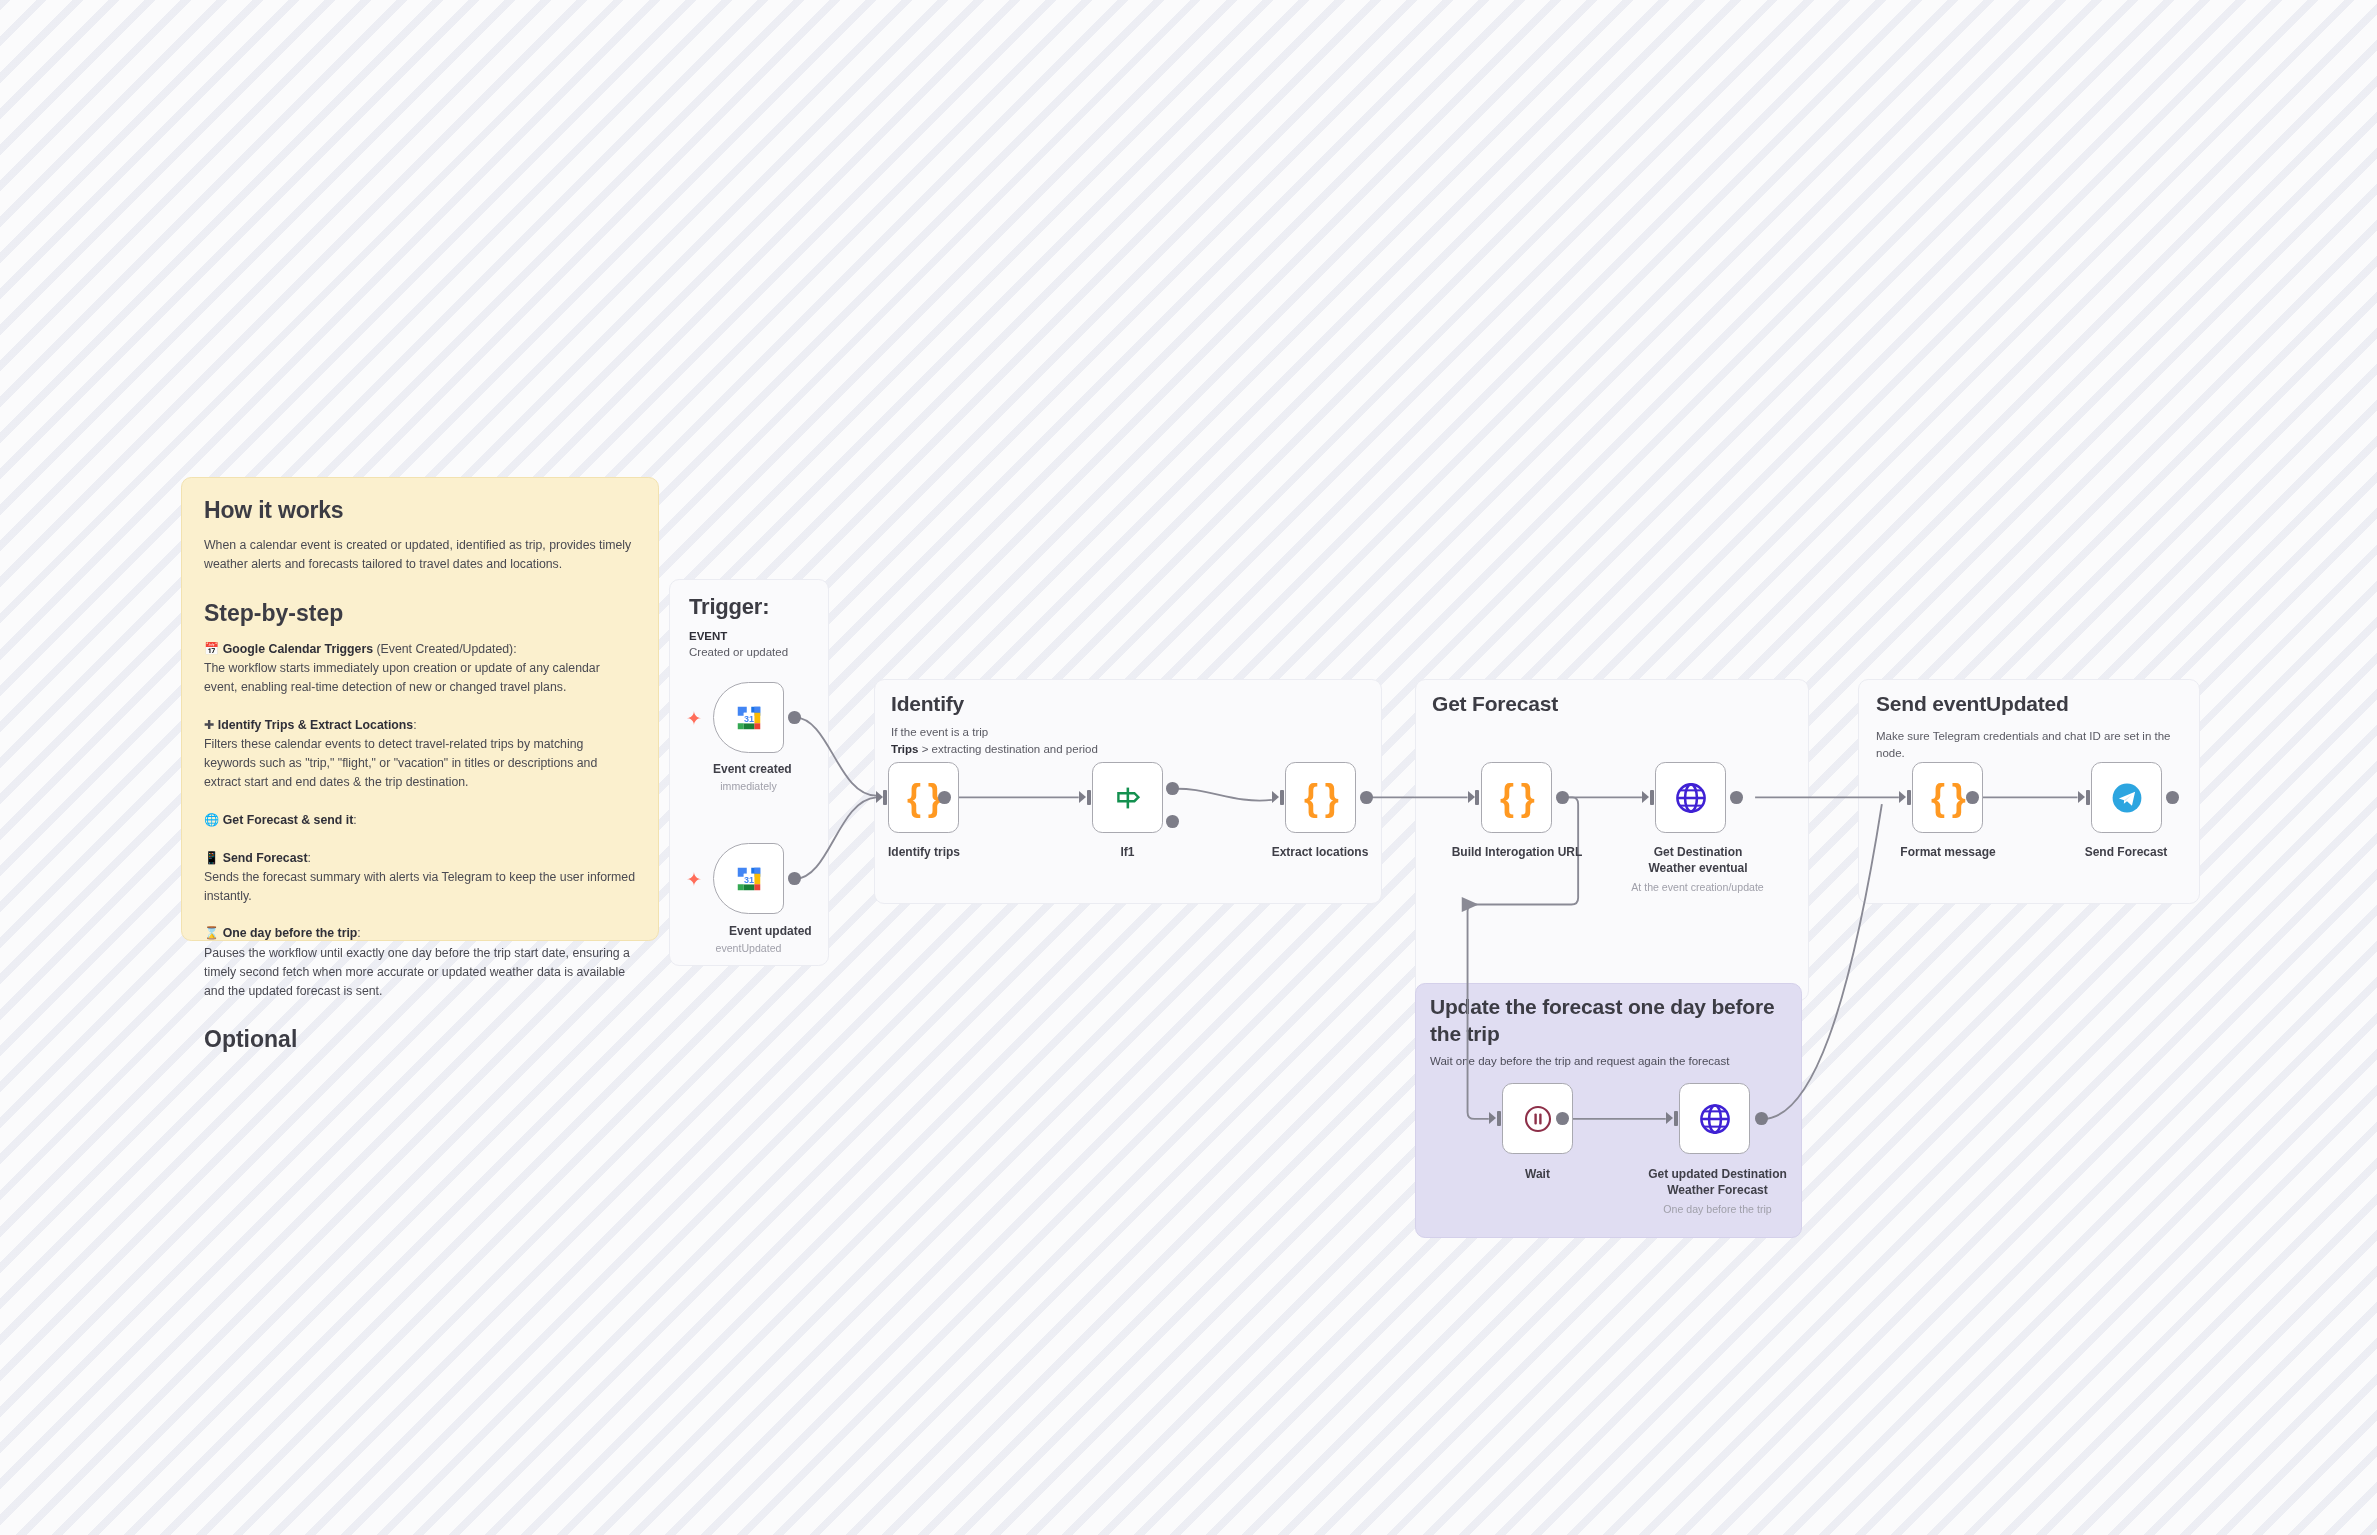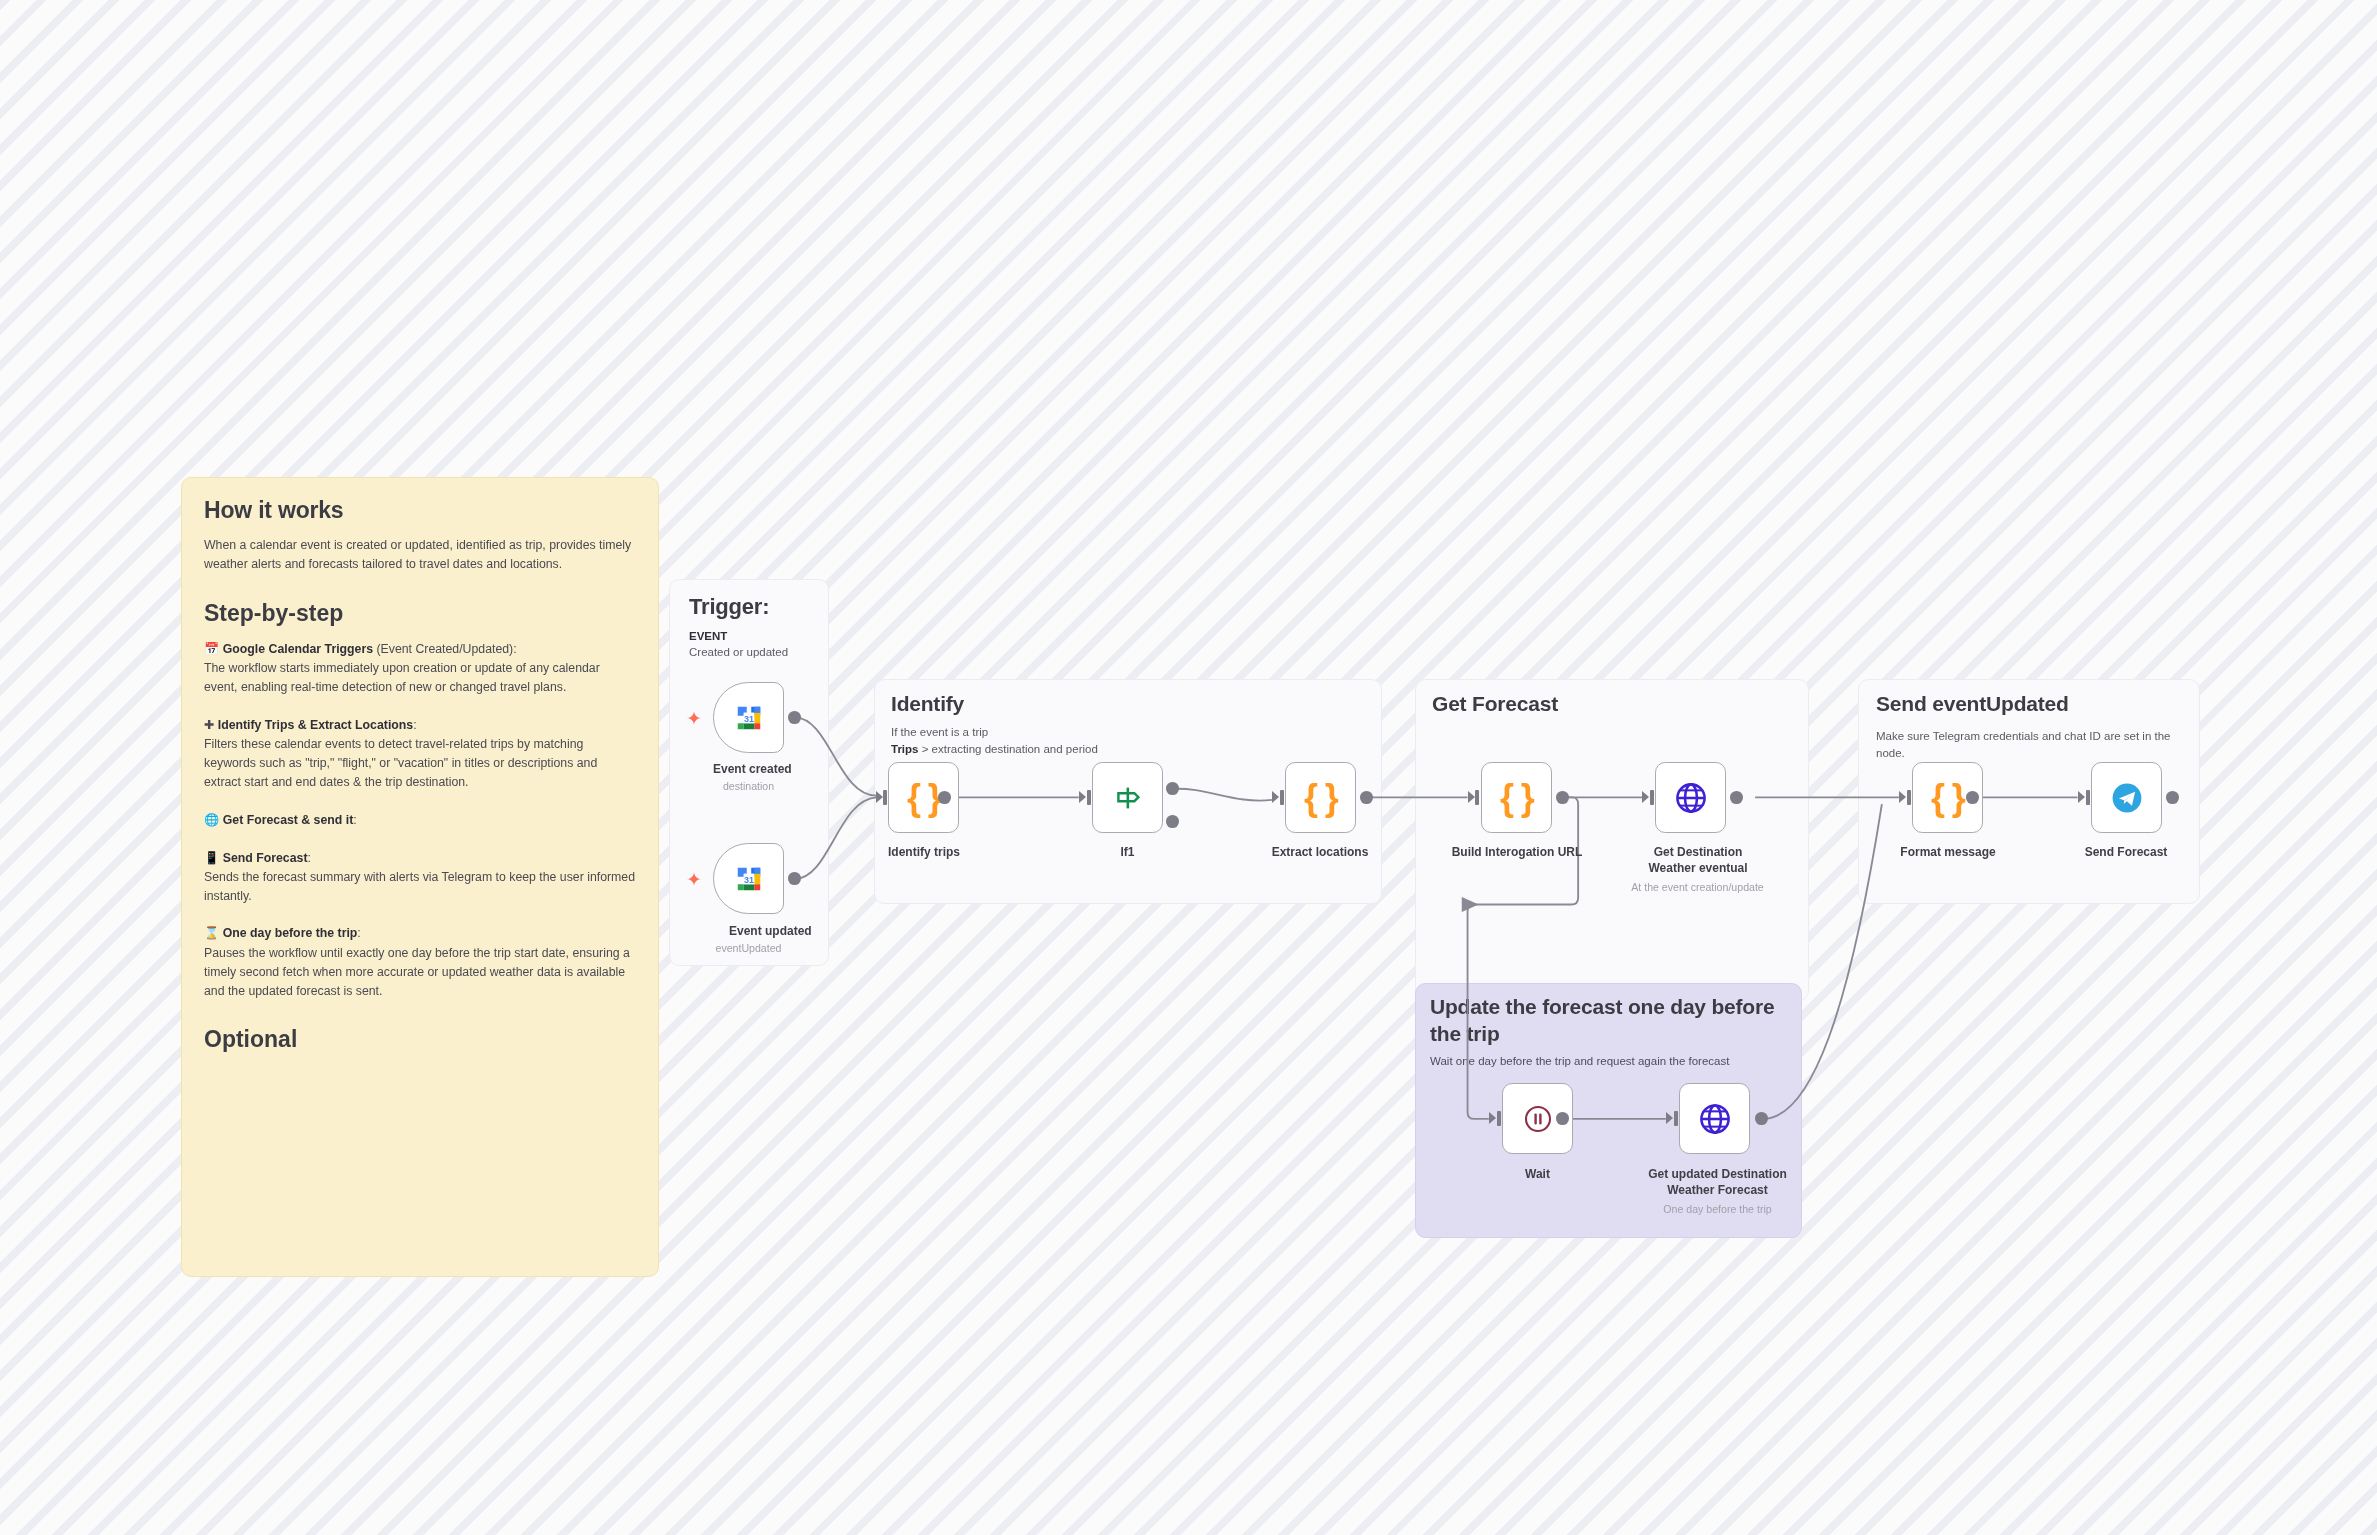--- a/index.html
+++ b/index.html
@@ -202,21 +202,21 @@
   <div class="grp-title" style="left:1415px; top:692px; left:1415px; padding-left:17px;">Get Forecast</div>
 
   <div class="note note-plain" style="left:1858px; top:679px; width:342px; height:225px;"></div>
   <div class="grp-title" style="left:1859px; top:692px; padding-left:17px;">Send eventUpdated</div>
   <div class="grp-sub" style="left:1876px; top:728px; width:317px;">Make sure Telegram credentials and chat ID are set in the node.</div>
 
   <div class="note note-purple" style="left:1415px; top:983px; width:387px; height:255px;"></div>
   <div class="purple-title" style="left:1430px; top:994px; width:349px;">Update the forecast one day before the trip</div>
   <div class="purple-sub" style="left:1430px; top:1055px; width:366px;">Wait one day before the trip and request again the forecast</div>
 
-  <div class="note note-yellow" style="left:181px; top:477px; width:478px; height:800px;">
+  <div class="note note-yellow" style="left:181px; top:477px; width:478px; height:464px;">
     <div class="note-title">How it works</div>
     <div class="note-p">When a calendar event is created or updated, identified as trip, provides timely weather alerts and forecasts tailored to travel dates and locations.</div>
 
     <div class="note-h2">Step-by-step</div>
 
     <div class="note-step">
       <span>📅</span>
       <b>Google Calendar Triggers</b><span> (Event Created/Updated):</span><br>
       <span>The workflow starts immediately upon creation or update of any calendar event, enabling real-time detection of new or changed travel plans.</span>
     </div>
@@ -294,21 +294,21 @@
       <path d="M31 17 h8 v14 h-8 z" fill="#fbbc04"></path>
       <path d="M31 31 h8 v8 h-8 z" fill="#ea4335"></path>
       <path d="M9 31 h8 v8 h-8 z" fill="#34a853"></path>
       <path d="M17 31 h14 v8 h-14 z" fill="#188038"></path>
       <rect x="17" y="17" width="14" height="14" fill="#fff"></rect>
       <text x="24" y="29" font-size="12" font-weight="bold" fill="#4285f4" text-anchor="middle" font-family="Liberation Sans, sans-serif">31</text>
     </svg>
   </div>
   <div class="port-out" style="left:788px; top:711px;"></div>
   <div class="node-label" style="left:713px; top:762px; width:71px;">Event created</div>
-  <div class="node-sublabel" style="left:700px; top:780px; width:97px;">destination</div>
+  <div class="node-sublabel" style="left:700px; top:780px; width:97px;">immediately</div>
 
   <div class="bolt" style="left:686px; top:870px;">✦</div>
   <div class="node trigger-node" style="left:713px; top:843px;">
     <svg width="36" height="36" viewBox="0 0 48 48">
       <rect x="9" y="9" width="30" height="30" fill="#fff"></rect>
       <path d="M9 9 h12 v8 h-4 v4 h-8 z" fill="#4285f4"></path>
       <path d="M27 9 h12 v12 h-8 v-4 h-4 z" fill="#1a73e8"></path>
       <path d="M31 9 h8 v8 h-8 z" fill="#4285f4"></path>
       <path d="M31 17 h8 v14 h-8 z" fill="#fbbc04"></path>
       <path d="M31 31 h8 v8 h-8 z" fill="#ea4335"></path>

